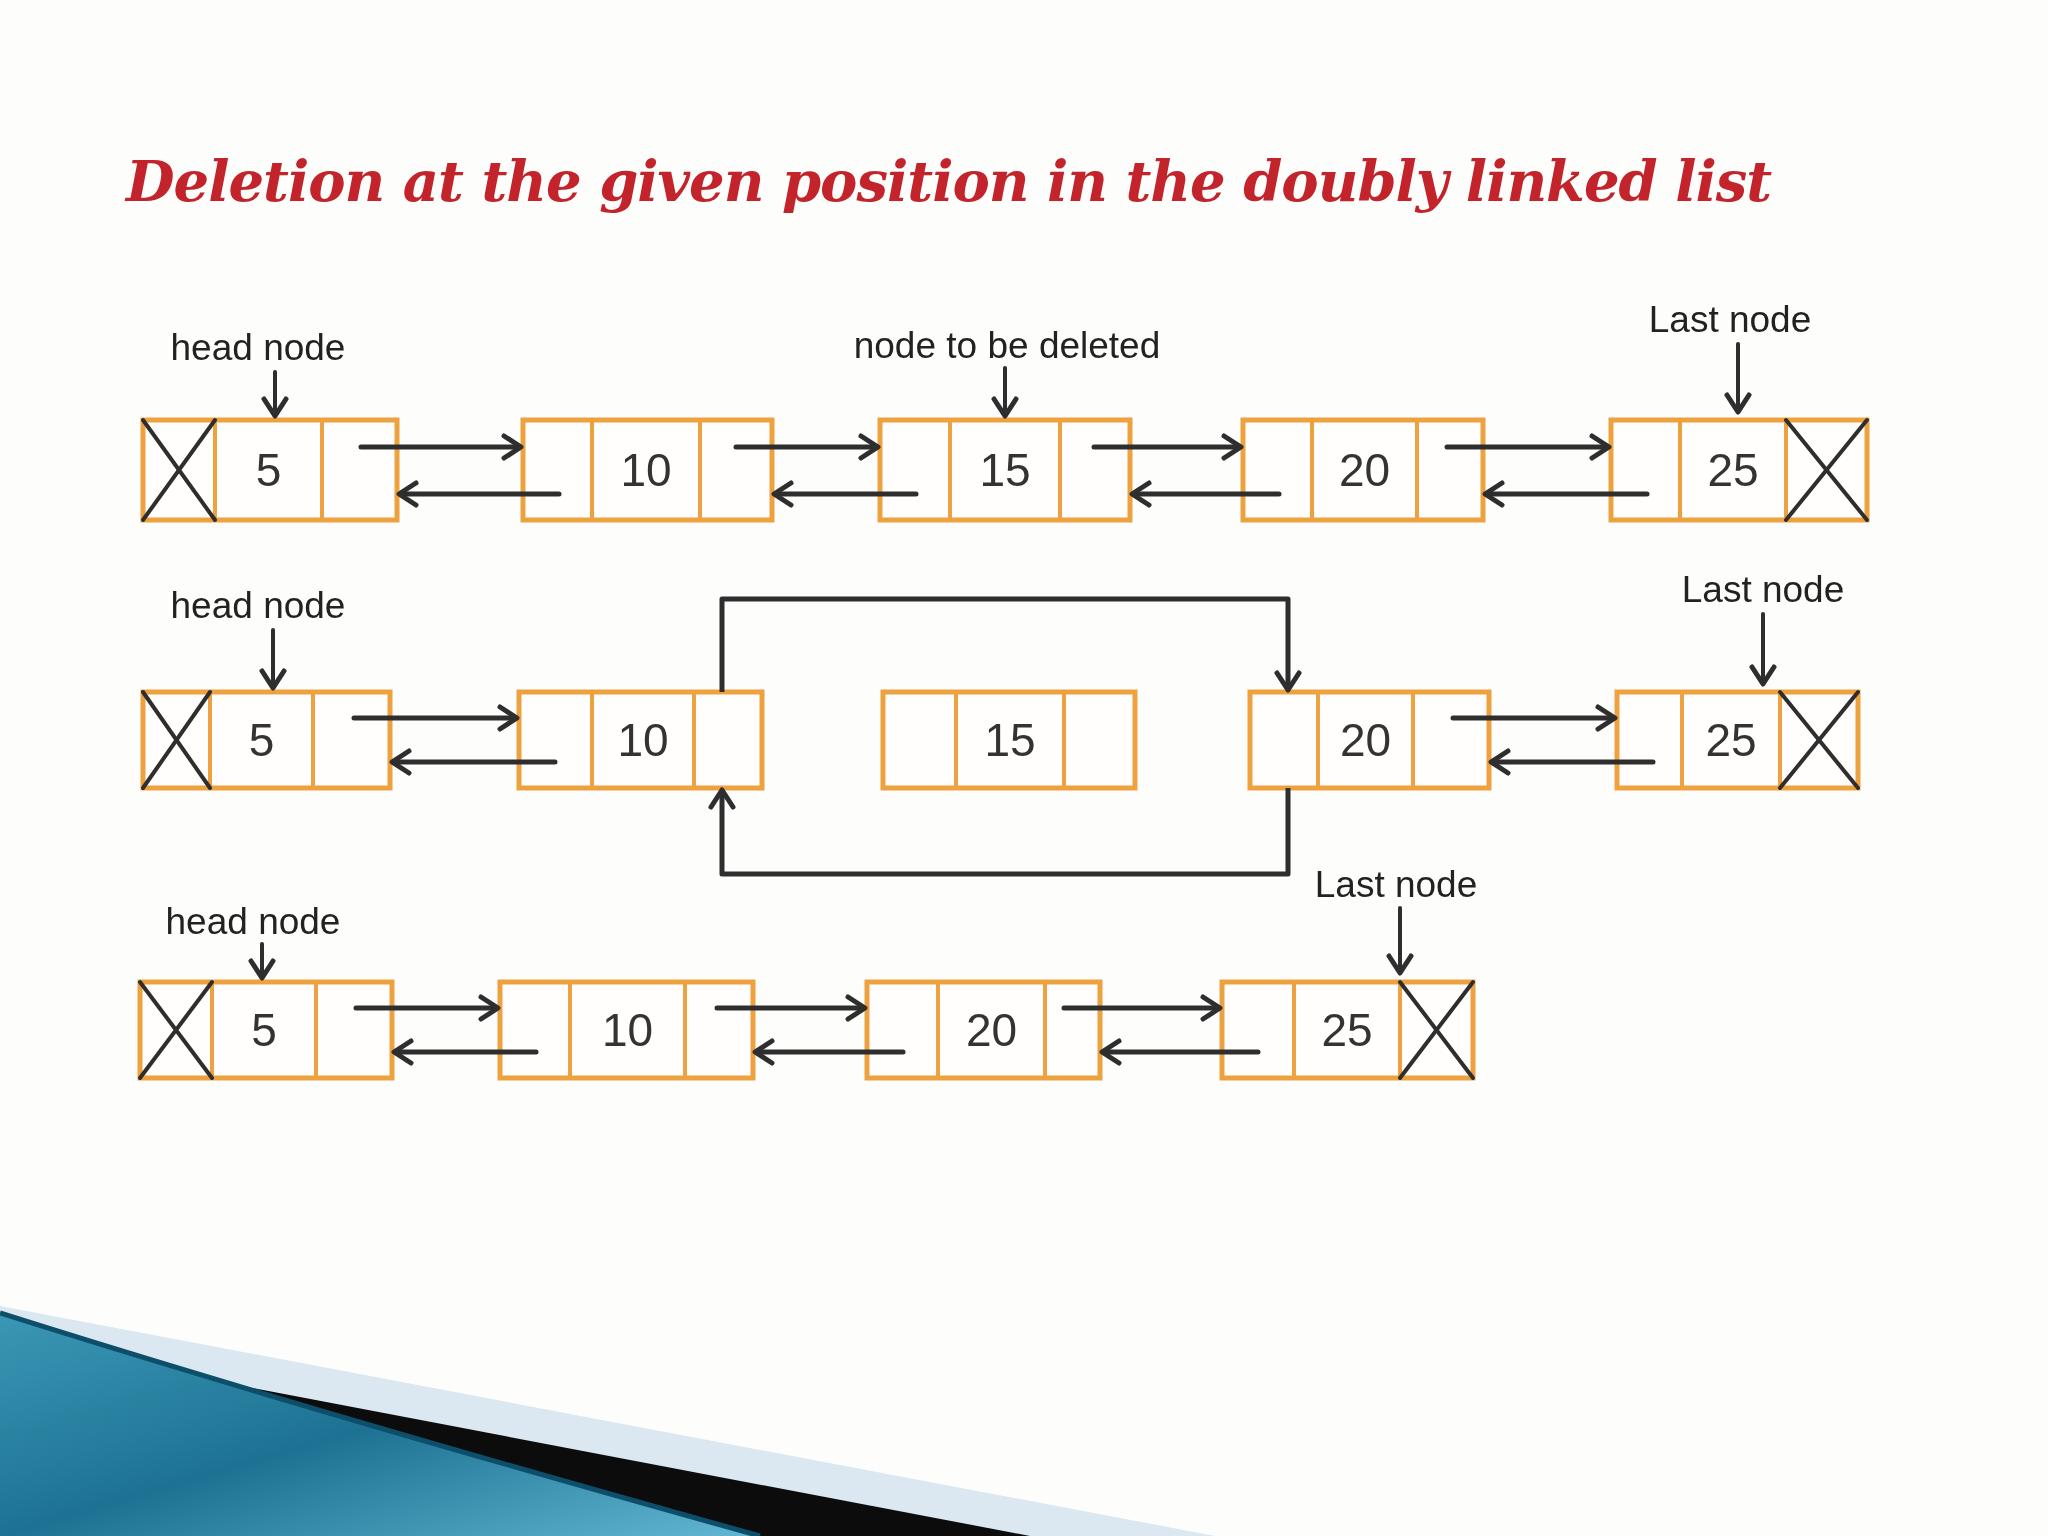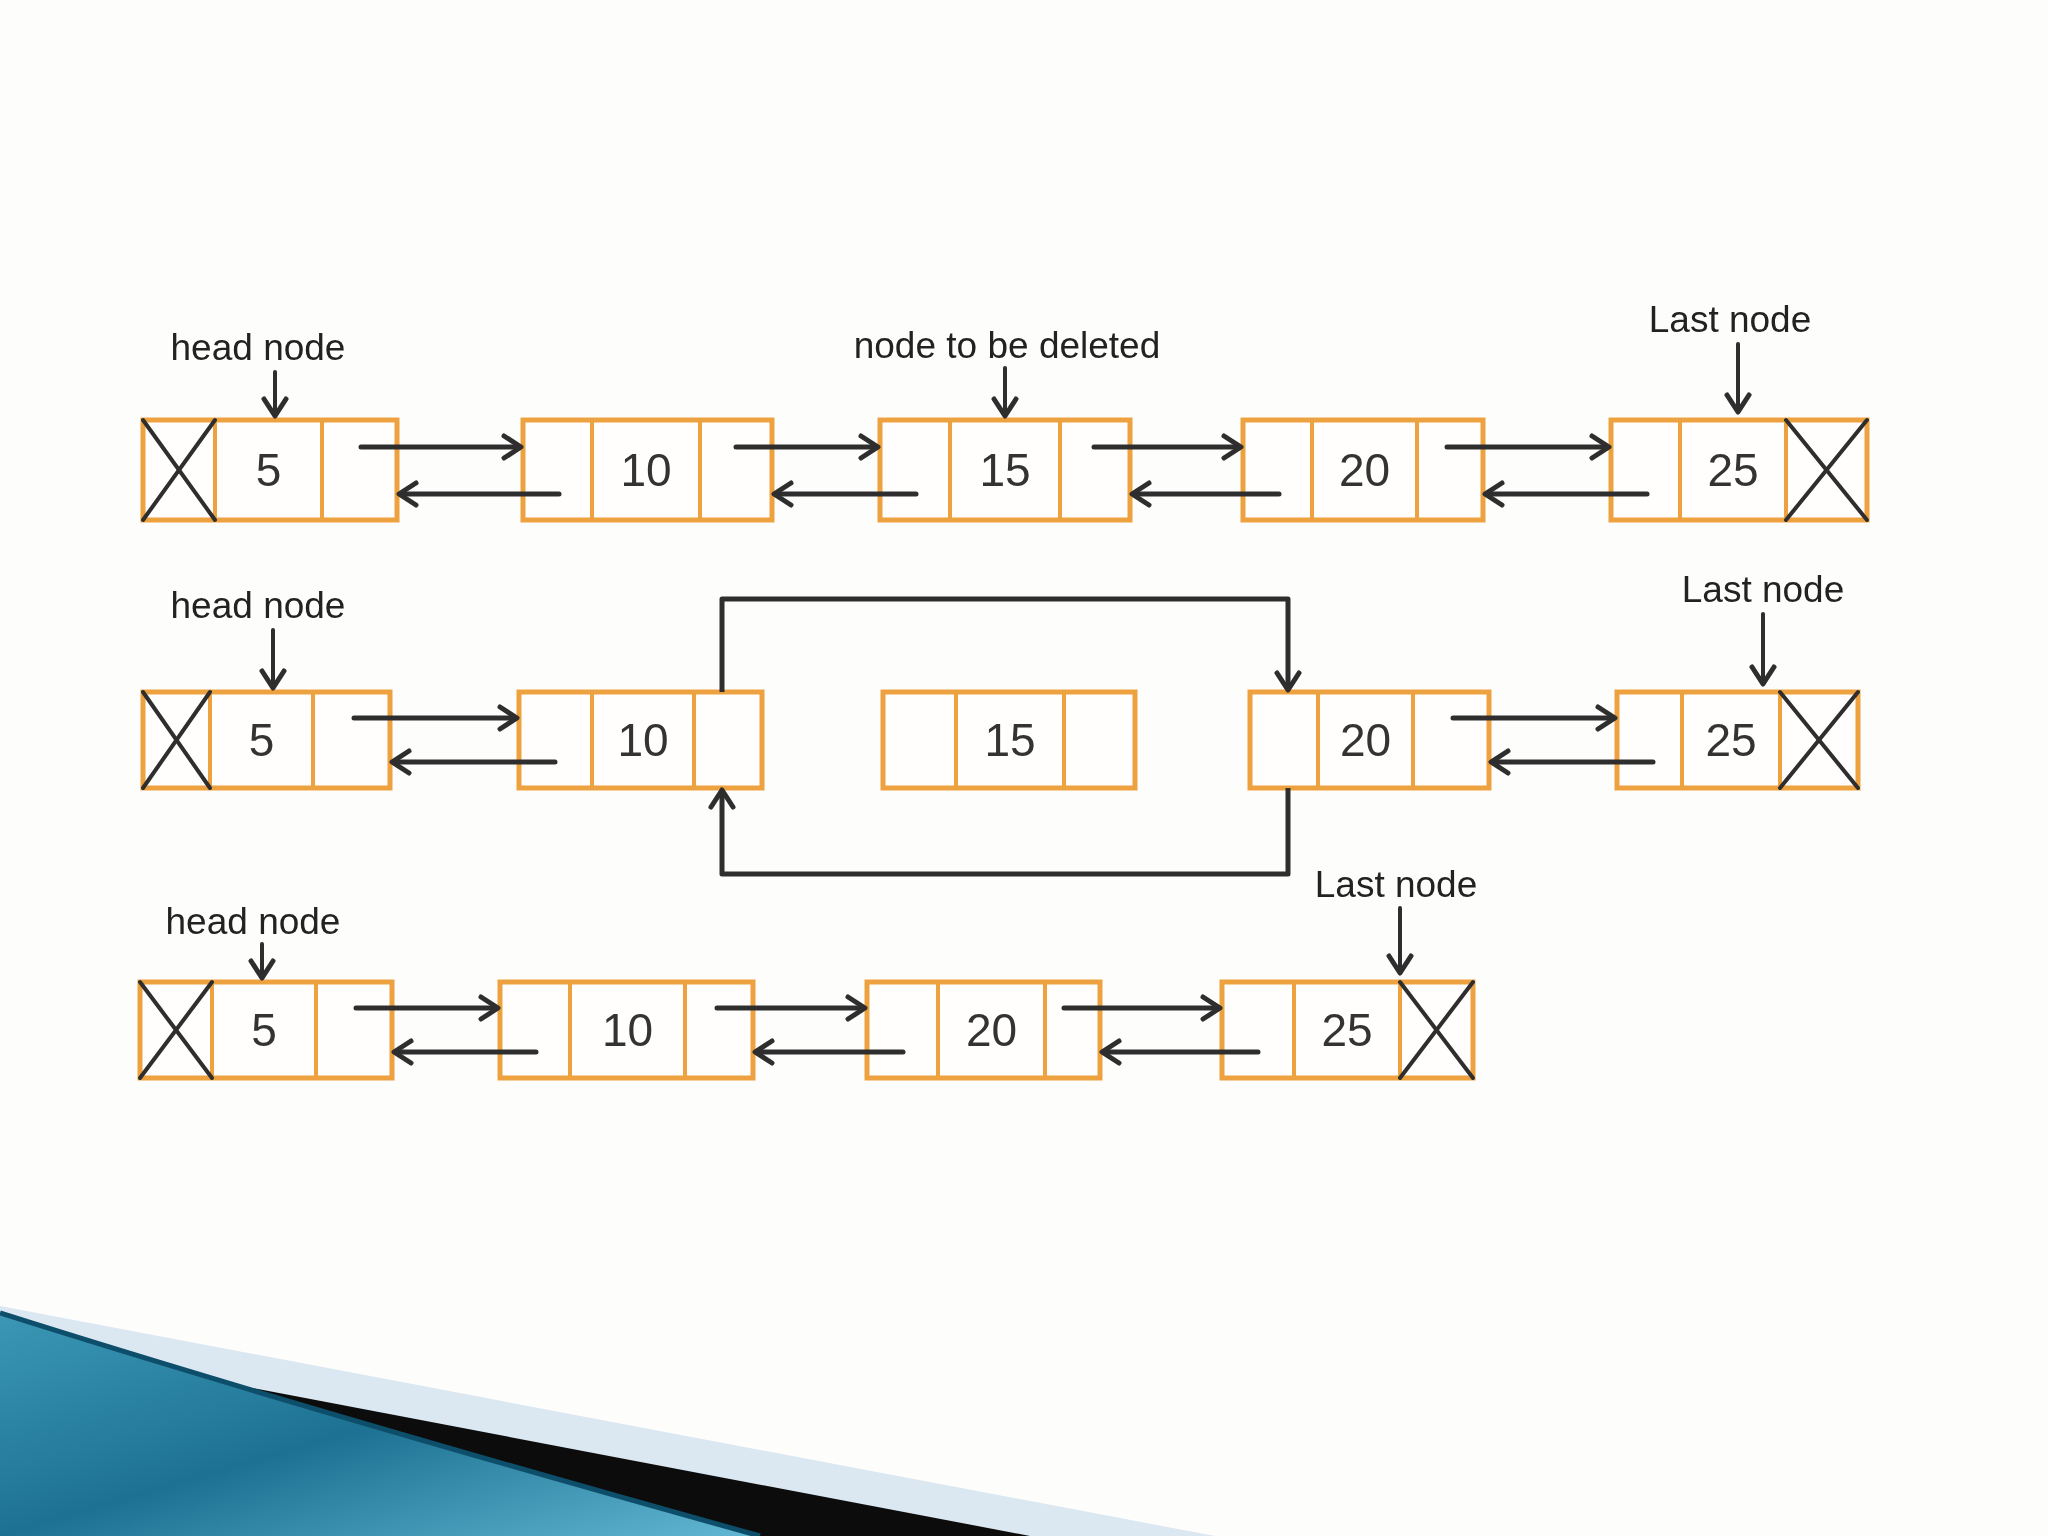--- a/index.html
+++ b/index.html
@@ -8,20 +8,21 @@
   .title{position:absolute;left:126px;top:148px;
          font-family:"DejaVu Serif",serif;font-style:italic;font-weight:600;
          font-size:56px;color:var(--title_red,#c3242b);letter-spacing:-1px;white-space:nowrap;}
   svg.layer{position:absolute;left:0;top:0;}
 </style>
 </head>
 <body>
 
 <div class="slide">
 
+  <div class="title">Deletion at the given position in the doubly linked list</div>
 
   <svg id="diagram" class="layer" width="2048" height="1536" viewBox="0 0 2048 1536">
       <g>
         <g>
           <rect x="143" y="420" width="254" height="100" fill="#fffefd" stroke="#eda13f" stroke-width="5"></rect>
           <line x1="215" y1="420" x2="215" y2="520" stroke="#eda13f" stroke-width="4"></line>
           <line x1="322" y1="420" x2="322" y2="520" stroke="#eda13f" stroke-width="4"></line>
           <text x="268.5" y="486" text-anchor="middle" font-size="46" fill="#333333" font-family="Liberation Sans, sans-serif">5</text>
           <line x1="143" y1="420" x2="215" y2="520" stroke="#2e2e2e" stroke-width="4" stroke-linecap="round"></line>
           <line x1="215" y1="420" x2="143" y2="520" stroke="#2e2e2e" stroke-width="4" stroke-linecap="round"></line>

